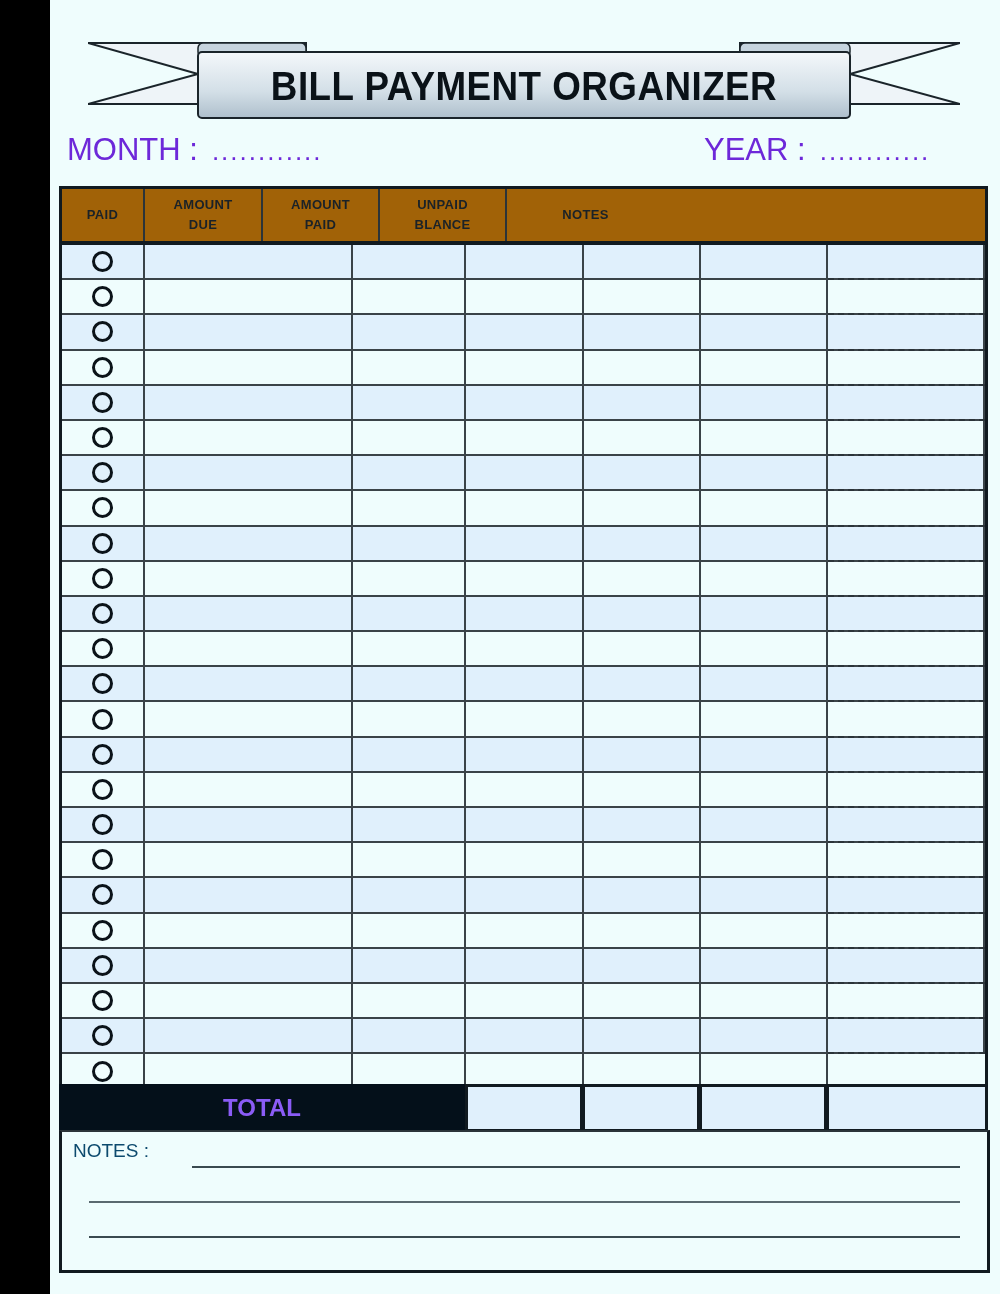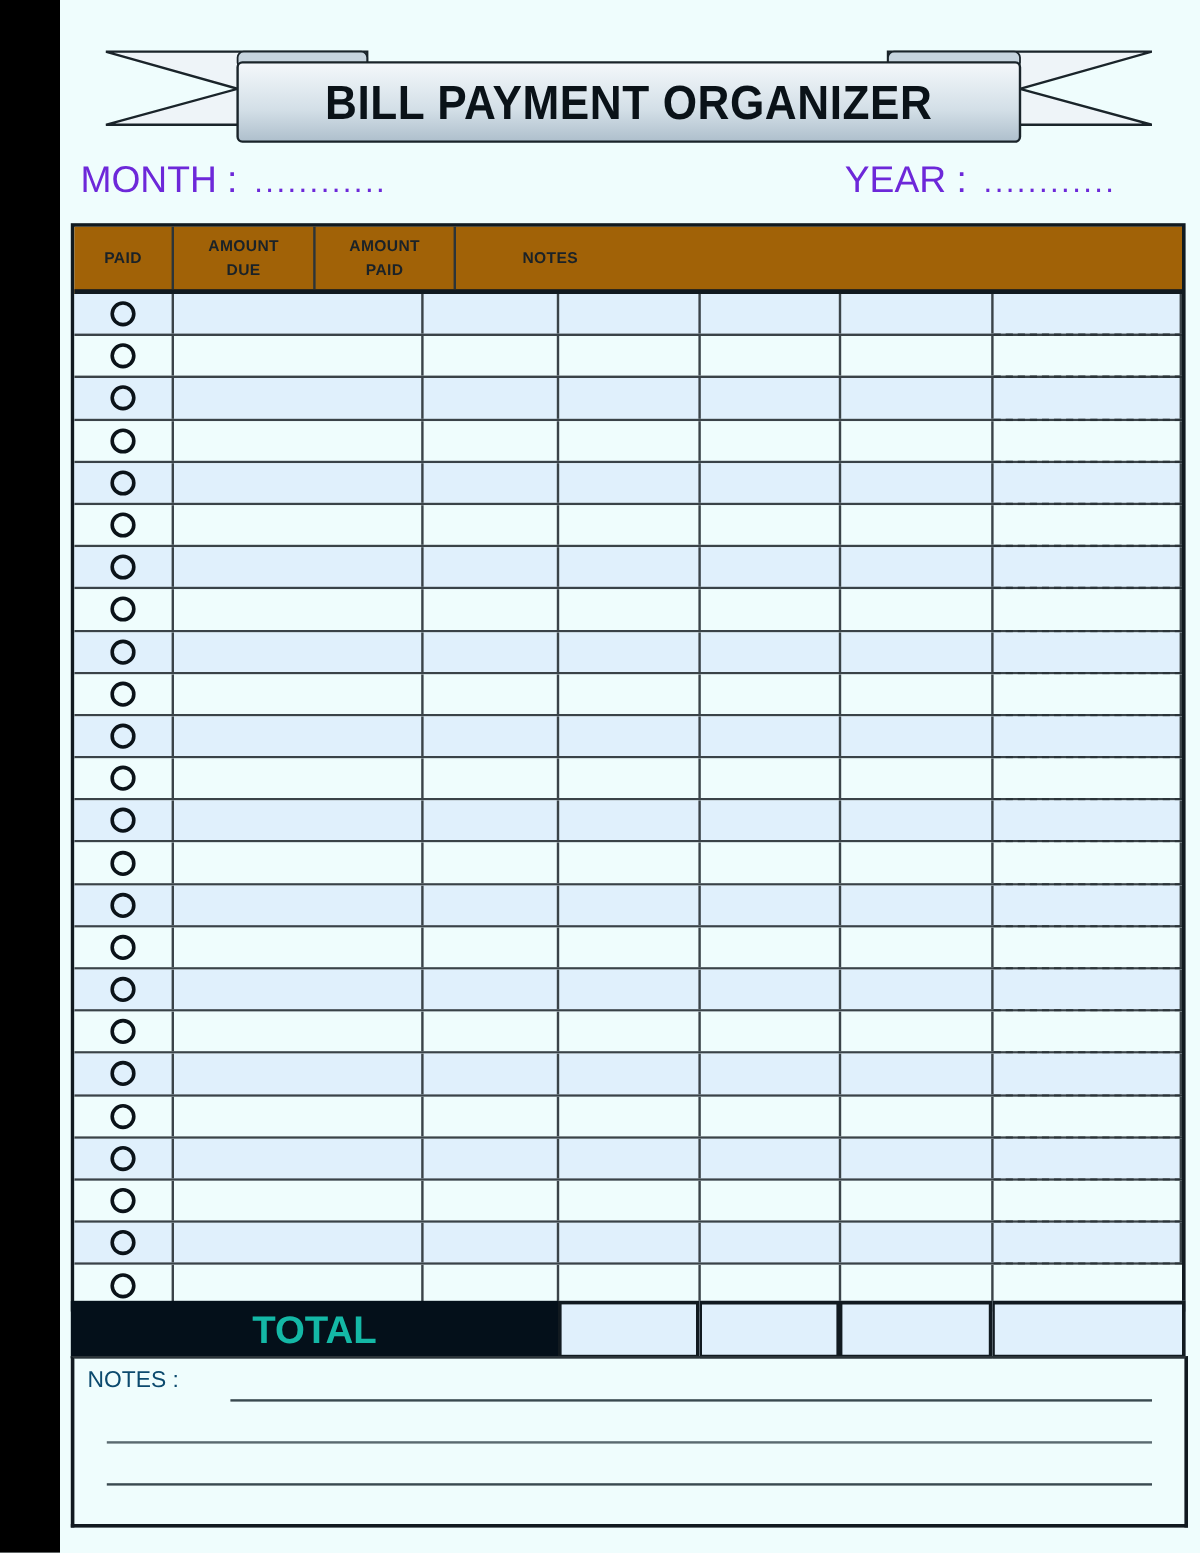--- a/index.html
+++ b/index.html
@@ -56,21 +56,21 @@
     }
     .td.notes { border-bottom: none; }
     .row .notes-dash {
       position: absolute; right: 0; bottom: -2px; width: 157px; height: 0;
       border-bottom: 2px dashed #2b3439;
     }
 
     
     .total-row { position: absolute; left: 59px; top: 1084px; width: 929px; height: 48px; display: flex; }
     .total-label {
-      width: 406px; background: #04101a; color: #14b8a6; font-weight: bold; font-size: 32px;
+      width: 406px; background: #04101a; color: #8b5cf6; font-weight: bold; font-size: 24px;
       display: flex; align-items: center; justify-content: center; padding-right: 0;
     }
     .total-cell {
       box-sizing: border-box; background: #e0f0fc; border: 3px solid #111a20; border-left-width: 2px;
       height: 48px;
     }
     .total-cell.t3 { width: 118px; border-left-width: 3px; }
     .total-cell.t4 { width: 117px; }
     .total-cell.t5 { width: 127px; }
     .total-cell.t6 { width: 161px; }
@@ -126,20 +126,23 @@
   <div class="thead">
     <div class="th c0">
         <span>PAID</span>
       </div>
     <div class="th c3">
         <div><span>AMOUNT</span><br><span>DUE</span></div>
       </div>
     <div class="th c4">
         <div><span>AMOUNT</span><br><span>PAID</span></div>
       </div>
+    <div class="th c5">
+        <div><span>UNPAID</span><br><span>BLANCE</span></div>
+      </div>
     <div class="th c6">
         <span>NOTES</span>
       </div>
   </div>
   <div id="tbody">
       <div class="row shaded">
         <div class="td c0">
           <div class="paid-circle"></div>
         </div>
         <div class="td c1"></div>

